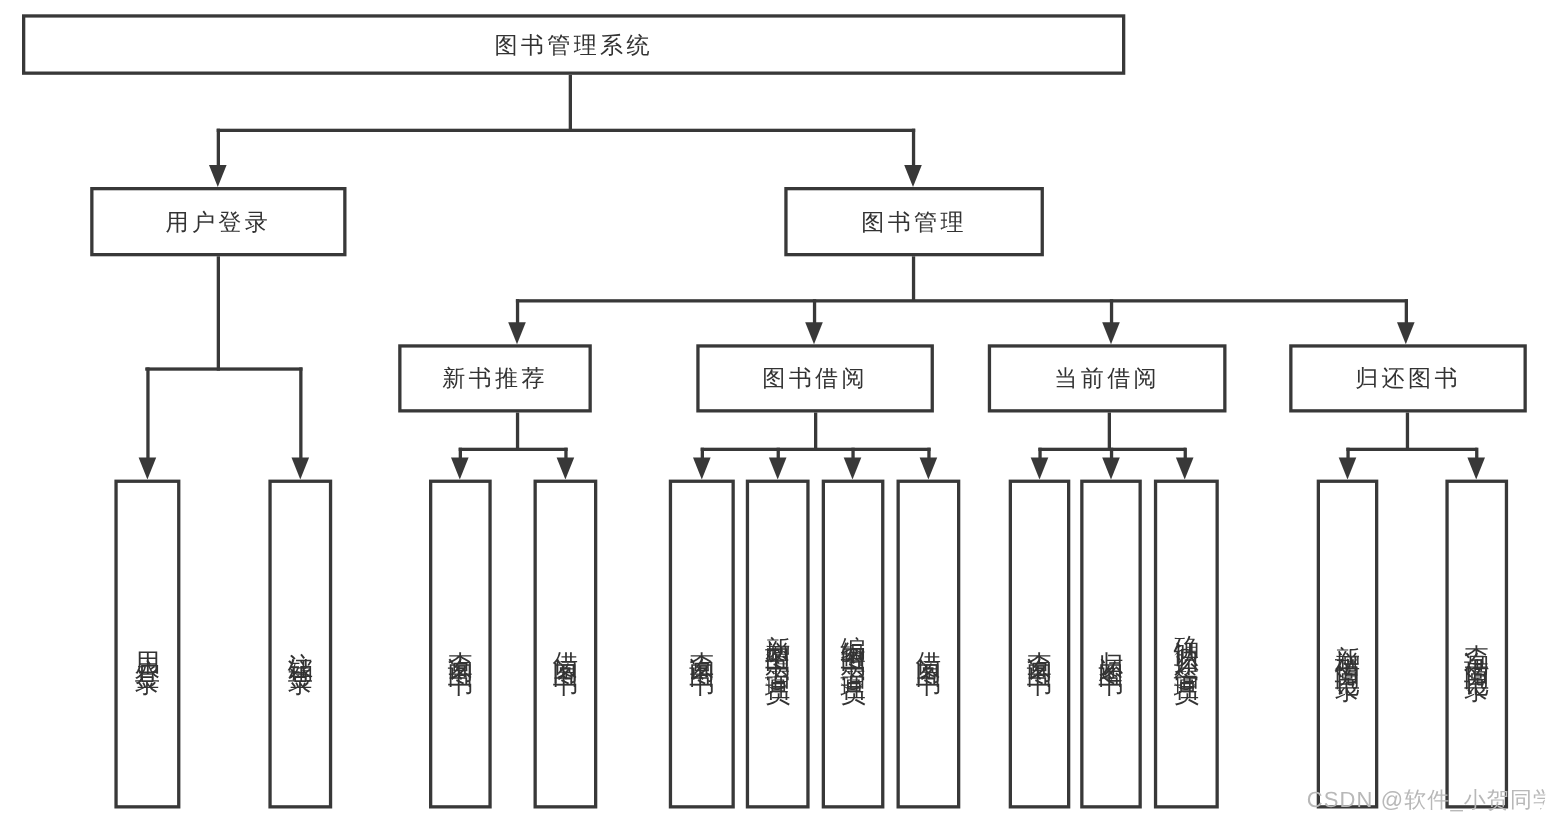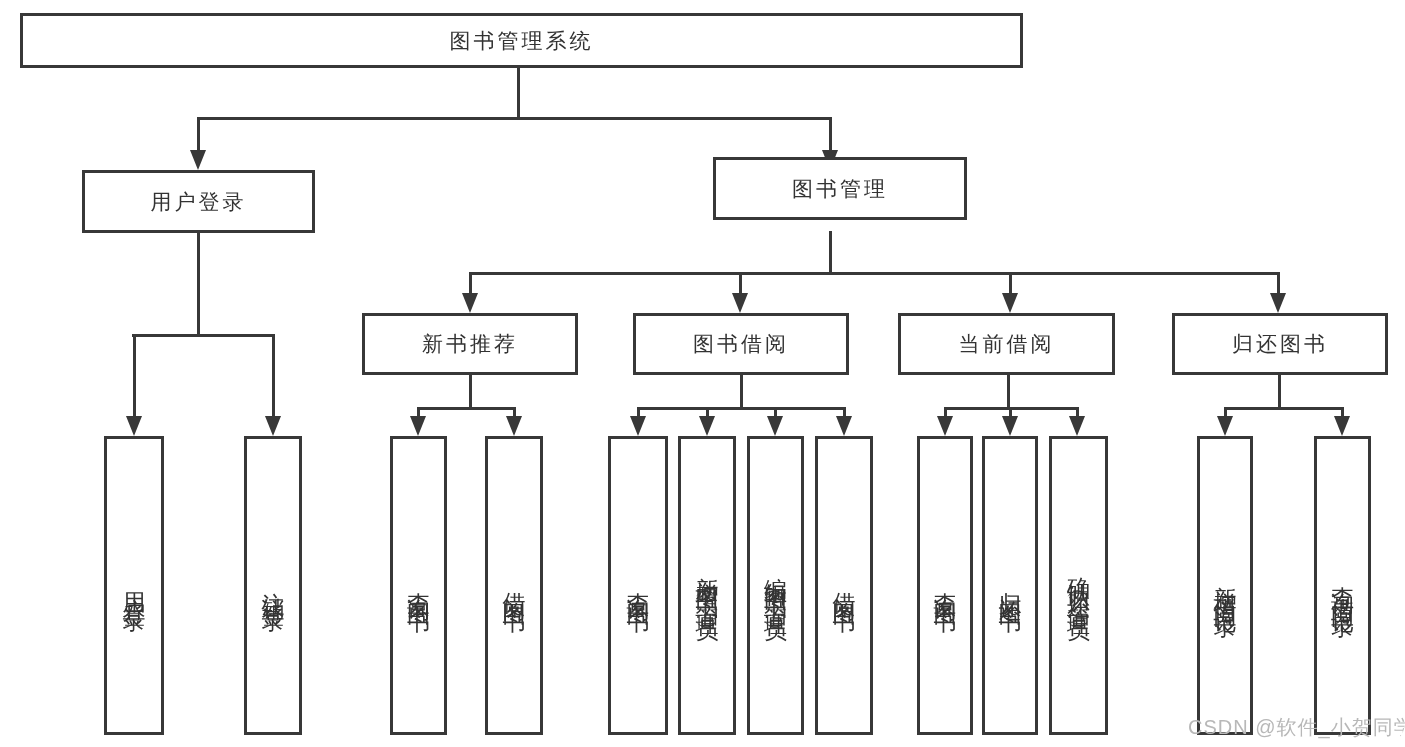--- a/index.html
+++ b/index.html
@@ -102,25 +102,25 @@
   <div class="vl" style="left:1341px;top:407px;height:11px"></div>
   <div class="arr" style="left:1334px;top:416px"></div>
 
   <div class="box hbox" style="left:20px;top:13px;width:1003px;height:55px">
     <span>图书管理系统</span>
   </div>
 
   <div class="box hbox" style="left:82px;top:170px;width:233px;height:63px">
     <span>用户登录</span>
   </div>
-  <div class="box hbox" style="left:713px;top:157px;width:254px;height:63px">
+  <div class="box hbox" style="left:713px;top:170px;width:236px;height:63px">
     <span>图书管理</span>
   </div>
 
-  <div class="box hbox" style="left:362px;top:313px;width:216px;height:62px">
+  <div class="box hbox" style="left:362px;top:313px;width:176px;height:62px">
     <span>新书推荐</span>
   </div>
   <div class="box hbox" style="left:633px;top:313px;width:216px;height:62px">
     <span>图书借阅</span>
   </div>
   <div class="box hbox" style="left:898px;top:313px;width:217px;height:62px">
     <span>当前借阅</span>
   </div>
   <div class="box hbox" style="left:1172px;top:313px;width:216px;height:62px">
     <span>归还图书</span>

